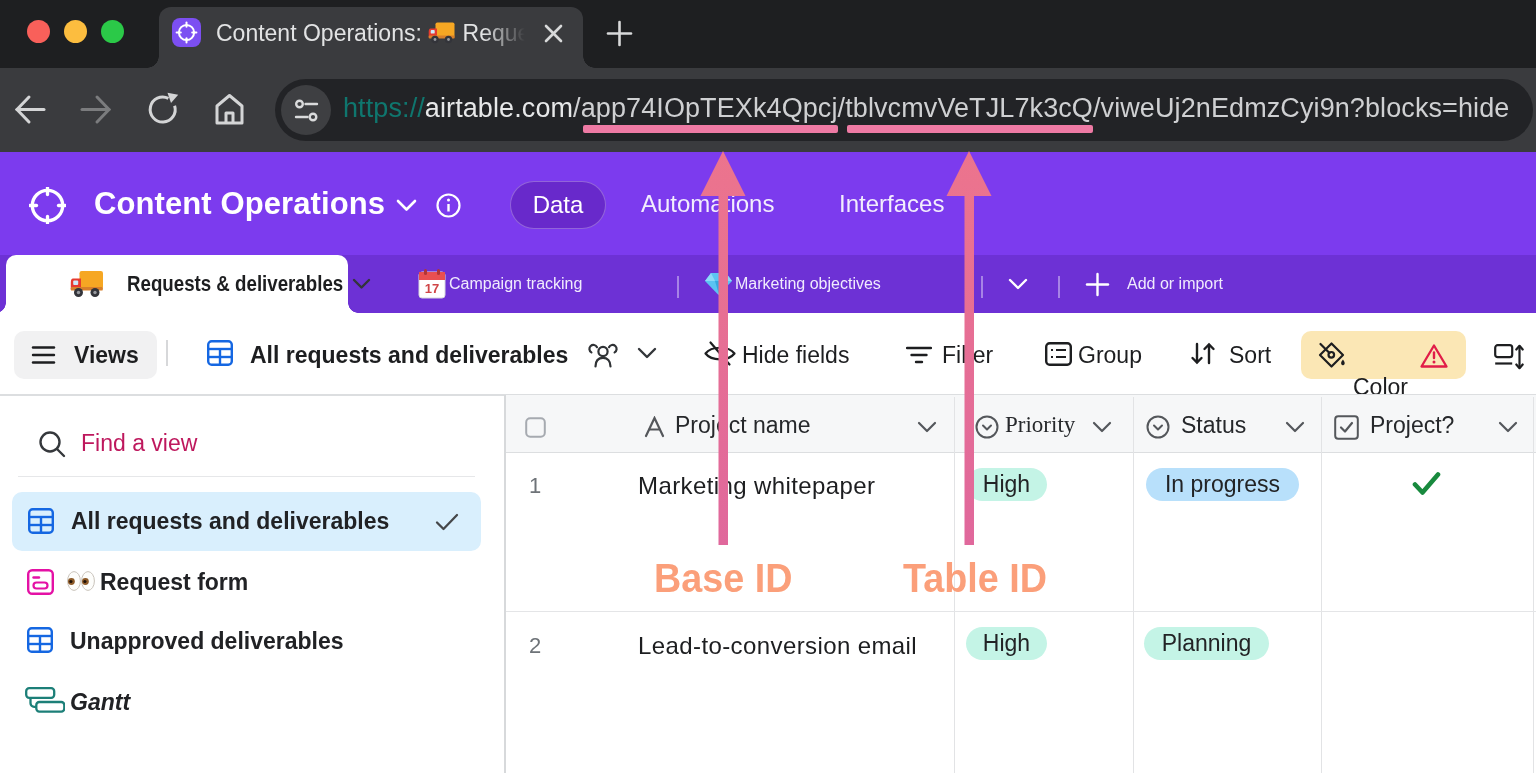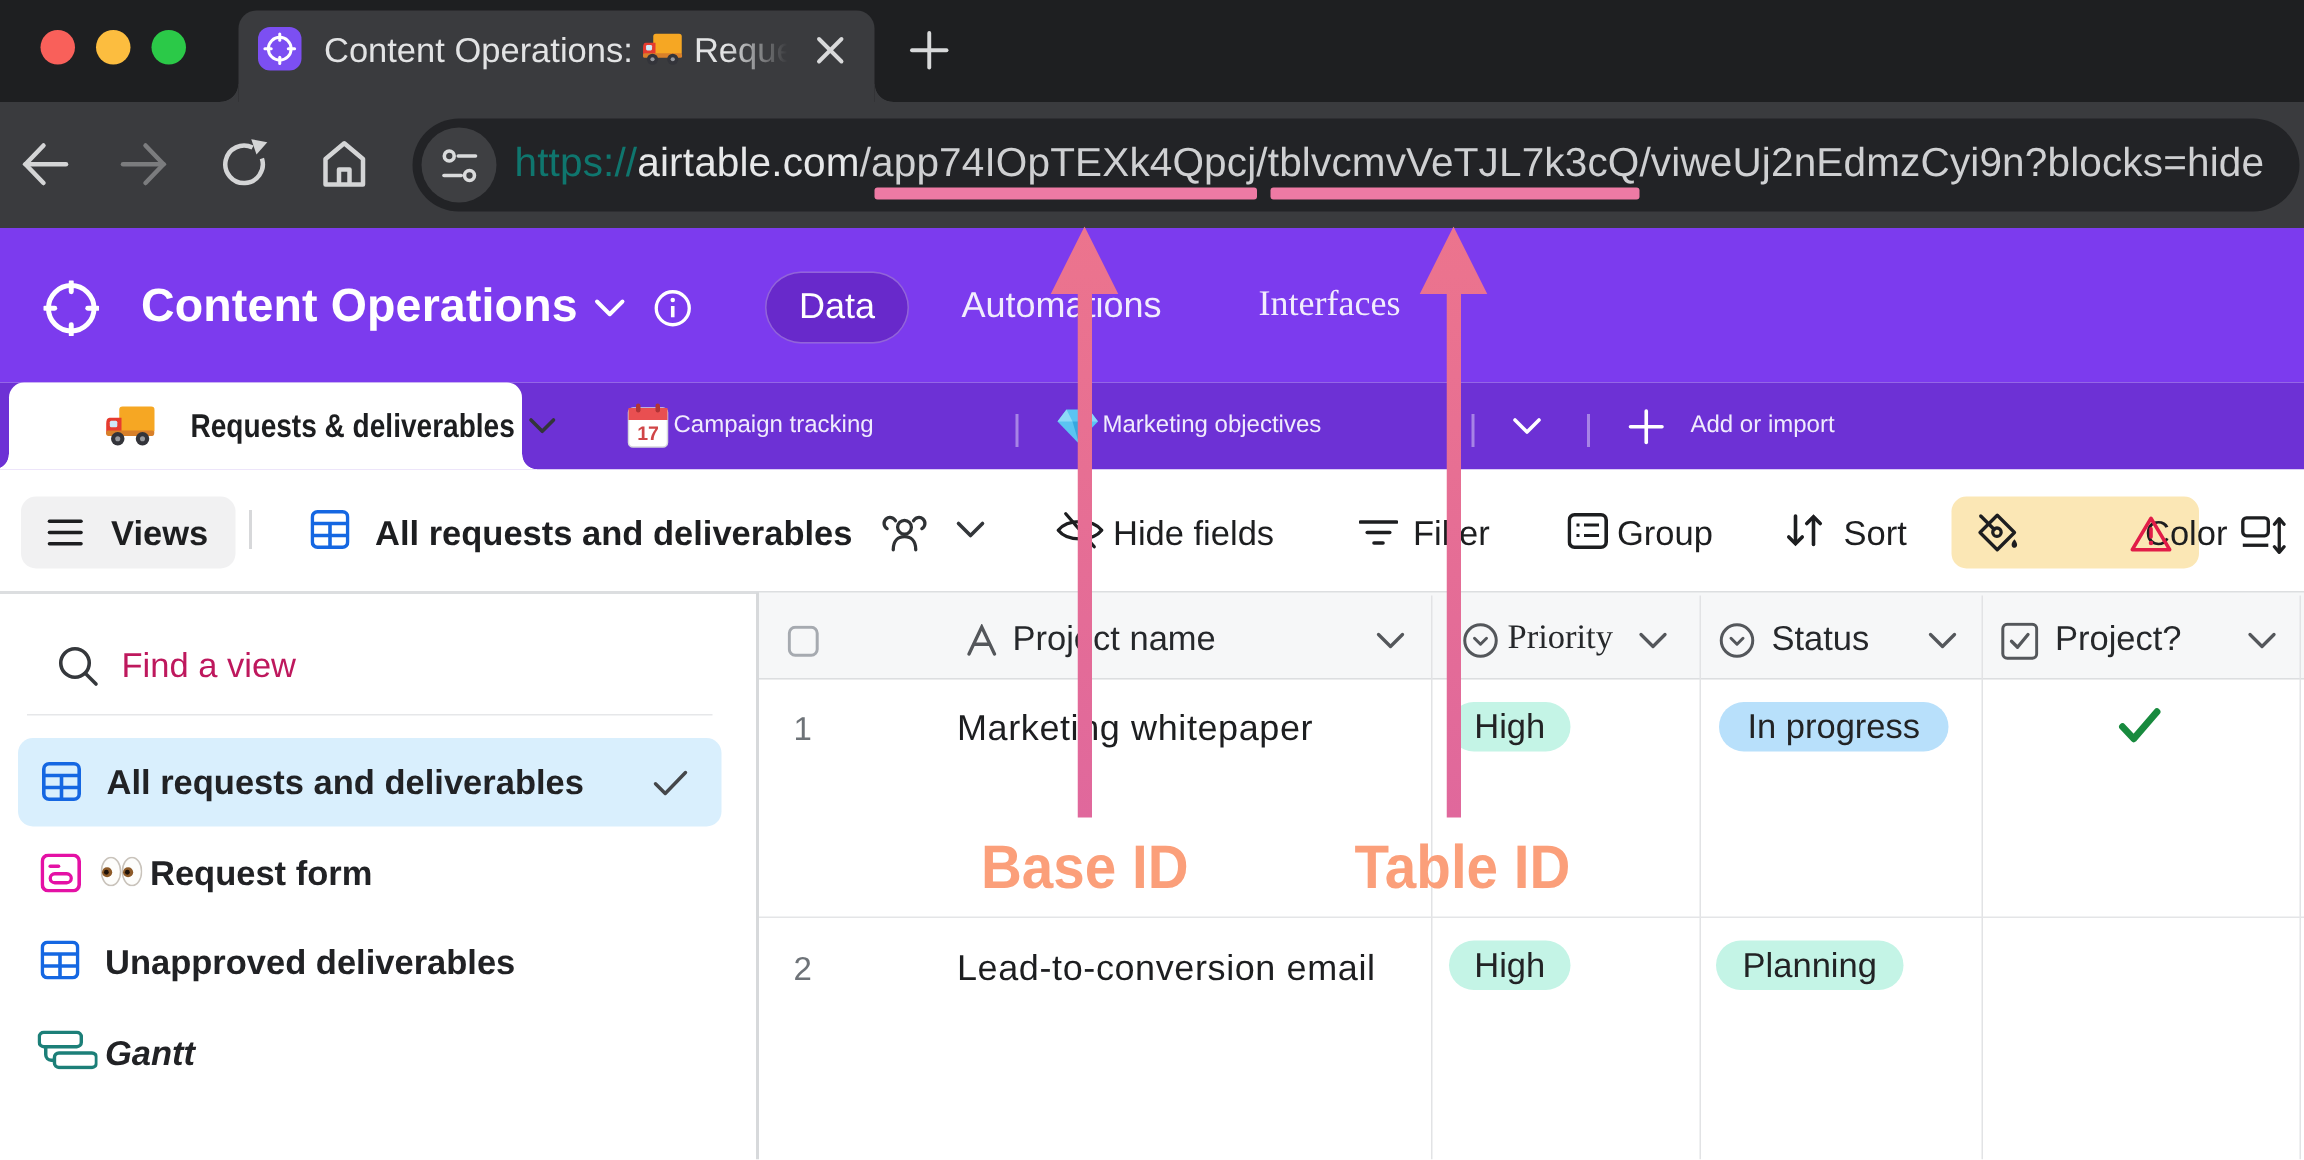--- a/index.html
+++ b/index.html
@@ -168,21 +168,21 @@
   <svg class="abs" style="left:396px; top:199px;" width="21" height="13" viewBox="0 0 21 13">
     <polyline points="2,2 10.5,10.5 19,2" fill="none" stroke="#fff" stroke-width="2.6" stroke-linecap="round" stroke-linejoin="round"></polyline>
   </svg>
   <svg class="abs" style="left:436px; top:193px;" width="25" height="25" viewBox="0 0 25 25">
     <circle cx="12.5" cy="12.5" r="11" fill="none" stroke="#fff" stroke-width="2.2"></circle>
     <line x1="12.5" y1="11" x2="12.5" y2="18.5" stroke="#fff" stroke-width="2.4"></line>
     <circle cx="12.5" cy="7" r="1.5" fill="#fff"></circle>
   </svg>
   <div class="abs" id="datapill">Data</div>
   <div class="abs navtxt" style="left:641px;">Automations</div>
-  <div class="abs navtxt" style="left:839px;font-family:Liberation Serif, serif;">Interfaces</div>
+  <div class="abs navtxt" style="left:839px;">Interfaces</div>
 
   <div class="abs" id="tabstrip">
     <div id="activetab">
       <div class="fillet fl"></div>
       <div class="fillet fr"></div>
       <svg style="position:absolute; left:64px; top:13px;" width="34" height="31" viewBox="0 0 34 31">
         <rect x="9.5" y="3" width="23.5" height="18" rx="2.2" fill="#f6a723"></rect>
         <path d="M3 10.5 h8 v11 h-10.2 v-7 q0,-4 2.2,-4 z" fill="#e63b2f"></path>
         <rect x="3.2" y="12.5" width="5" height="4.4" rx="1" fill="#cfe8f7"></rect>
         <rect x="0.8" y="19" width="32" height="3.6" rx="1.2" fill="#d8802a"></rect>
@@ -292,21 +292,21 @@
   <div class="abs tbtxt" style="left:1229px;">Sort</div>
   <div class="abs" id="colorchip"></div>
   <svg class="abs" style="left:1315px; top:339px;" width="32" height="30" viewBox="0 0 32 30">
     <g fill="none" stroke="#1d1e20" stroke-width="2.2" stroke-linejoin="round" stroke-linecap="round">
       <path d="M16.5 4.5 L28 16 L16.5 27.5 L5 16 Z"></path>
       <line x1="5.5" y1="5" x2="14.5" y2="14"></line>
       <circle cx="16.3" cy="15.8" r="2.8"></circle>
     </g>
     <path d="M28 20.5 c2.2 2.8 2.2 4.7 0.7 5.5 c-1.6 0.8 -3.2 -0.9 -2.4 -3 c0.35 -1 1.7 -2.5 1.7 -2.5 z" fill="#1d1e20"></path>
   </svg>
-  <div class="abs tbtxt" style="left:1430px;">Color</div>
+  <div class="abs tbtxt" style="left:1353px;margin-top:32px;">Color</div>
   <svg class="abs" style="left:1419px; top:343px;" width="30" height="26" viewBox="0 0 30 26">
     <path d="M15 2.5 L27.5 23.5 H2.5 Z" fill="none" stroke="#e11d48" stroke-width="2.3" stroke-linejoin="round"></path>
     <line x1="15" y1="9.5" x2="15" y2="15" stroke="#e11d48" stroke-width="2.4" stroke-linecap="round"></line>
     <circle cx="15" cy="19" r="1.5" fill="#e11d48"></circle>
   </svg>
   <svg class="abs" style="left:1494px; top:344px;" width="30" height="26" viewBox="0 0 30 26">
     <rect x="1.2" y="1.2" width="17" height="12" rx="2.5" fill="none" stroke="#1d1e20" stroke-width="2.2"></rect>
     <line x1="1.2" y1="19.5" x2="18.2" y2="19.5" stroke="#1d1e20" stroke-width="2.2"></line>
     <g stroke="#1d1e20" stroke-width="2.2" stroke-linecap="round" stroke-linejoin="round" fill="none">
       <line x1="25.5" y1="2.5" x2="25.5" y2="23.5"></line>

